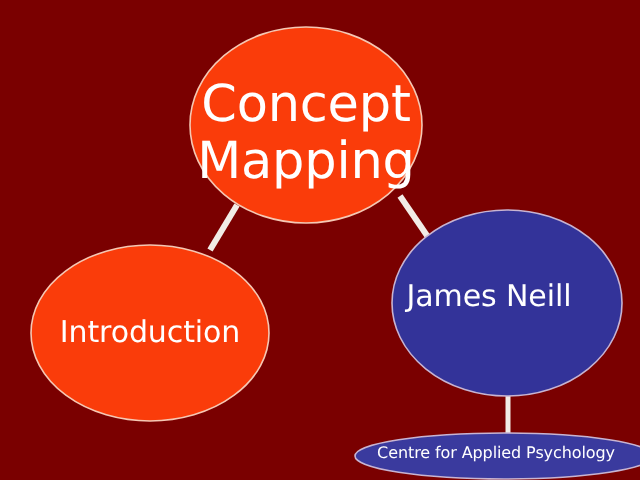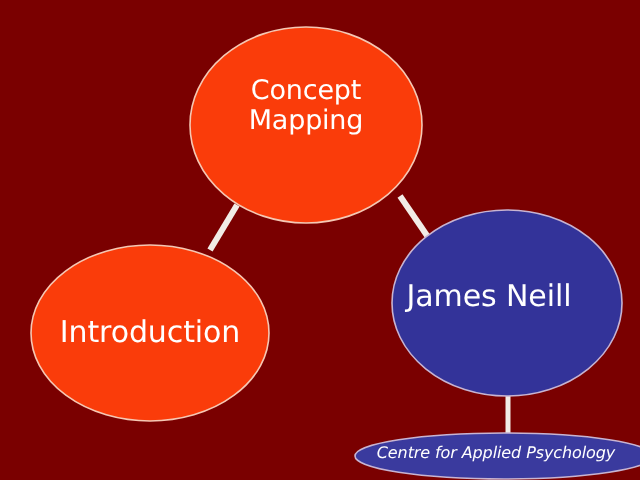--- a/index.html
+++ b/index.html
@@ -31,21 +31,21 @@
     color: #ffffff;
     line-height: 1.12;
     white-space: pre-line;
     pointer-events: none;
     text-rendering: geometricPrecision;
   }
   #label-concept-mapping {
     left: 190px;
     top: 76px;
     width: 232px;
-    font-size: 27px;
+    font-size: 51px;
     letter-spacing: -0.2px;
   }
   #label-introduction {
     left: 30px;
     top: 316px;
     width: 240px;
     font-size: 30px;
     letter-spacing: -0.1px;
   }
   #label-james-neill {
@@ -54,21 +54,20 @@
     width: 192px;
     font-size: 30px;
     letter-spacing: -0.1px;
   }
   #label-centre {
     left: 360px;
     top: 444px;
     width: 272px;
     font-size: 16px;
     letter-spacing: -0.1px;
-    font-style: italic;
   }
 </style>
 </head>
 <body>
 
 <div id="slide">
 
   <svg id="slide-svg" viewBox="0 0 640 480">
 
     <g>

